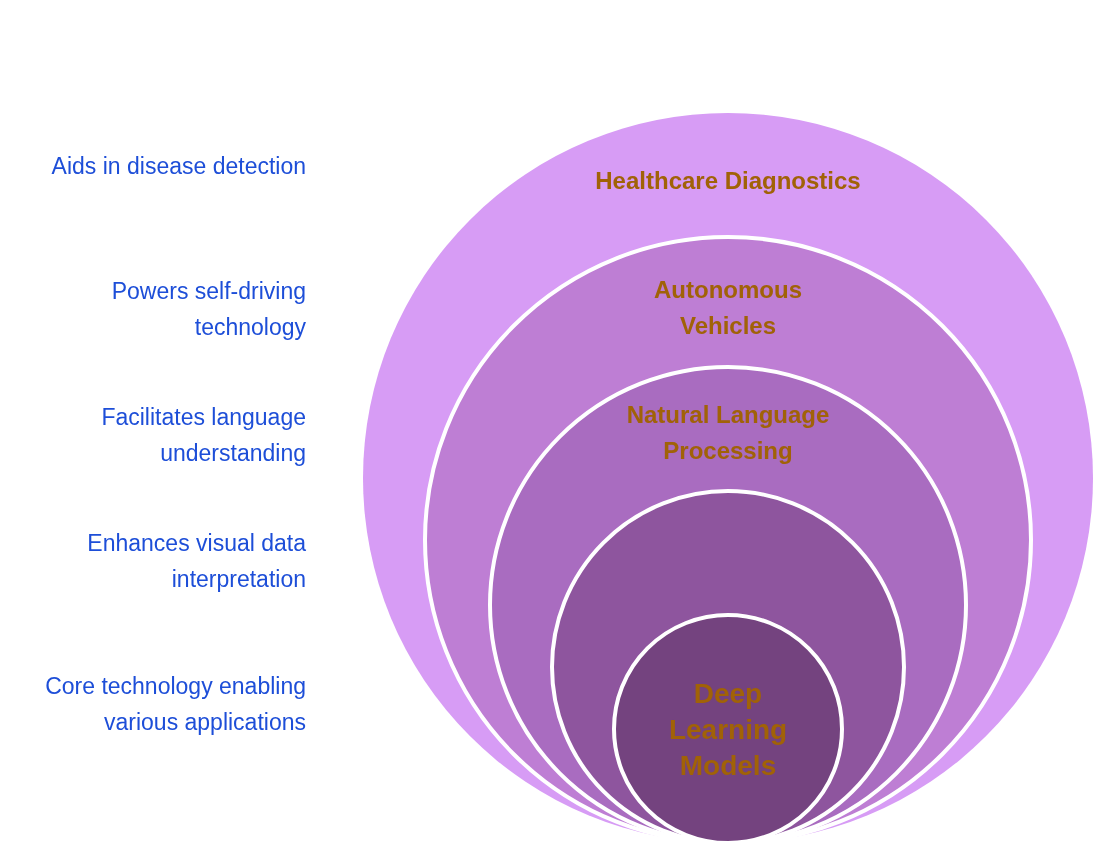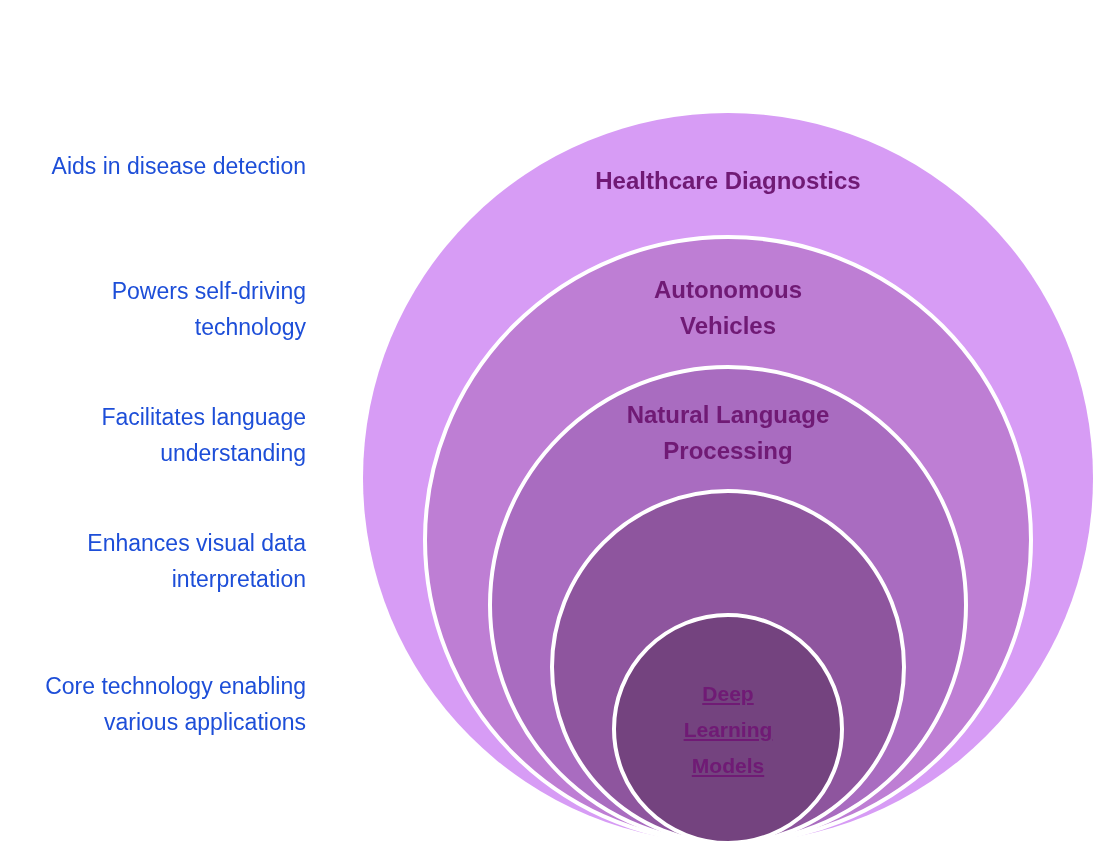--- a/index.html
+++ b/index.html
@@ -57,31 +57,31 @@
   #circles-svg {
     position: absolute;
     left: 0;
     top: 0;
     width: 1118px;
     height: 866px;
   }
   .ring-label {
     position: absolute;
     text-align: center;
-    color: #701a75;
+    color: #a16207;
     font-weight: bold;
     white-space: pre-line;
     transform: translate(-50%, -50%);
     text-shadow: 0 0 1px rgba(0,0,0,0.04);
   }
   .ring-label.l1 { font-size: 24px; line-height: 32px; }
   .ring-label.l2 { font-size: 24px; line-height: 36px; }
   .ring-label.l3 { font-size: 24px; line-height: 36px; }
   .ring-label.l4 { font-size: 23px; line-height: 36px; }
-  .ring-label.l5 { font-size: 21px; line-height: 36px; text-decoration: underline; }
+  .ring-label.l5 { font-size: 28px; line-height: 36px; }
 </style>
 </head>
 <body>
 
 <div id="diagram-root">
 
 
   <div id="labels-column">
     <div class="side-label" style="top: 148px;">Aids in disease detection</div>
     <div class="side-label" style="top: 273px;">Powers self-driving technology</div>

